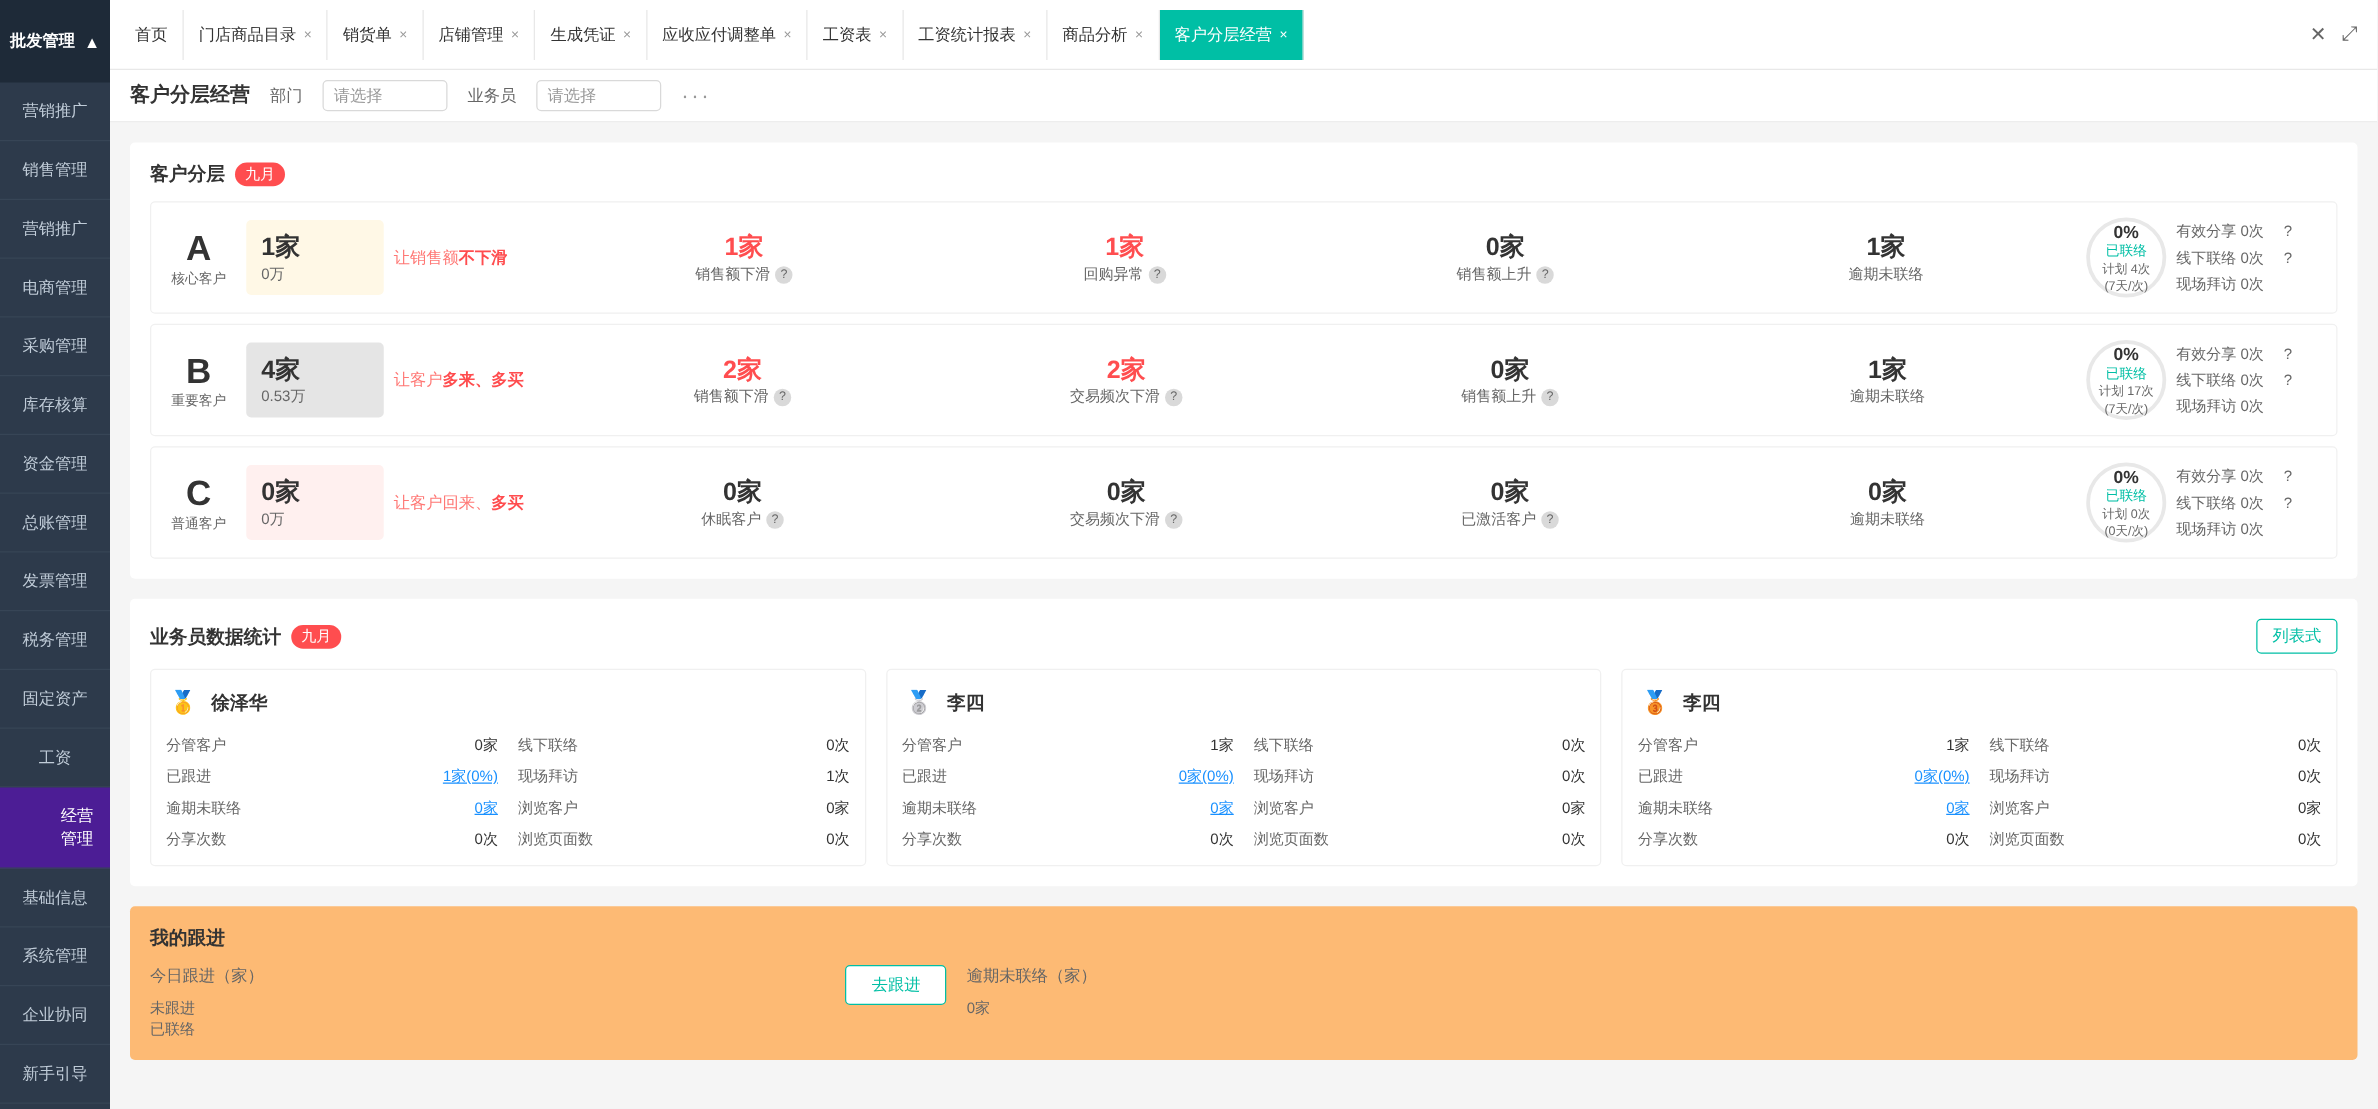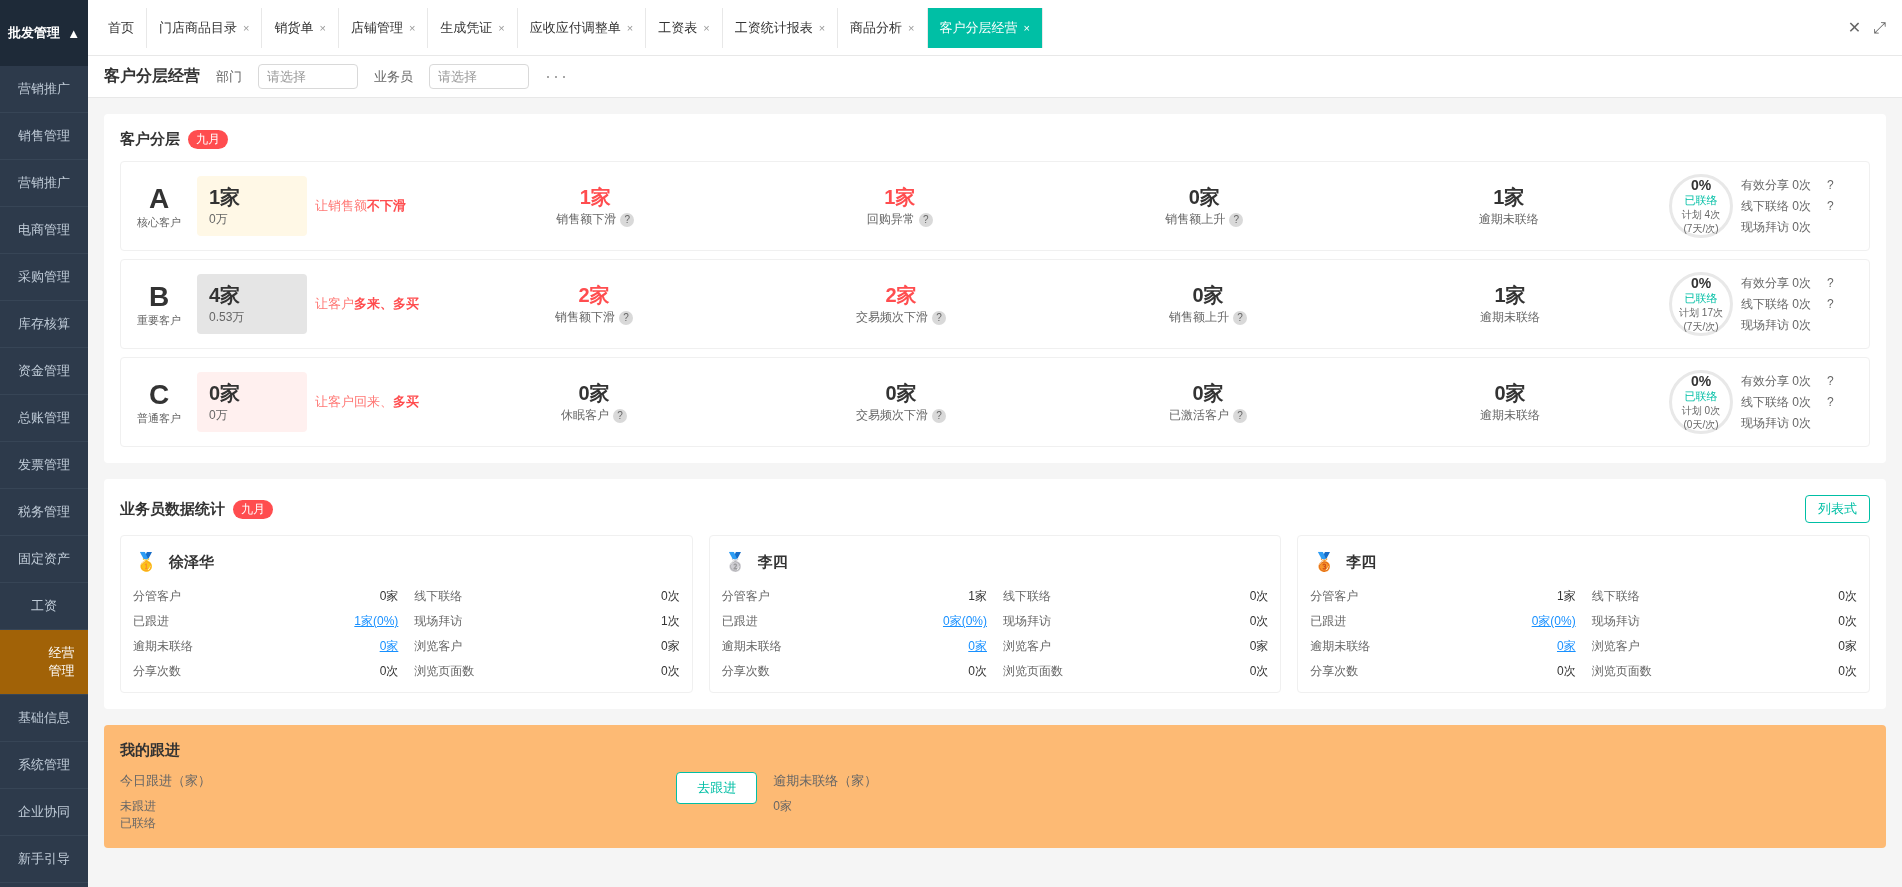--- a/index.html
+++ b/index.html
@@ -29,21 +29,21 @@
       cursor: pointer;
     }
     .sidebar-item {
       padding: 14px 8px;
       text-align: center;
       color: #c0ccd8;
       cursor: pointer;
       font-size: 13px;
       border-bottom: 1px solid #374556;
     }
-    .sidebar-item.active { background: #a16207; color: #fff; padding-left: 43px; }
+    .sidebar-item.active { background: #4c1d95; color: #fff; padding-left: 43px; }
 
     
     .main {
       flex: 1;
       display: flex;
       flex-direction: column;
       height: 100%;
       overflow: hidden;
     }
 

